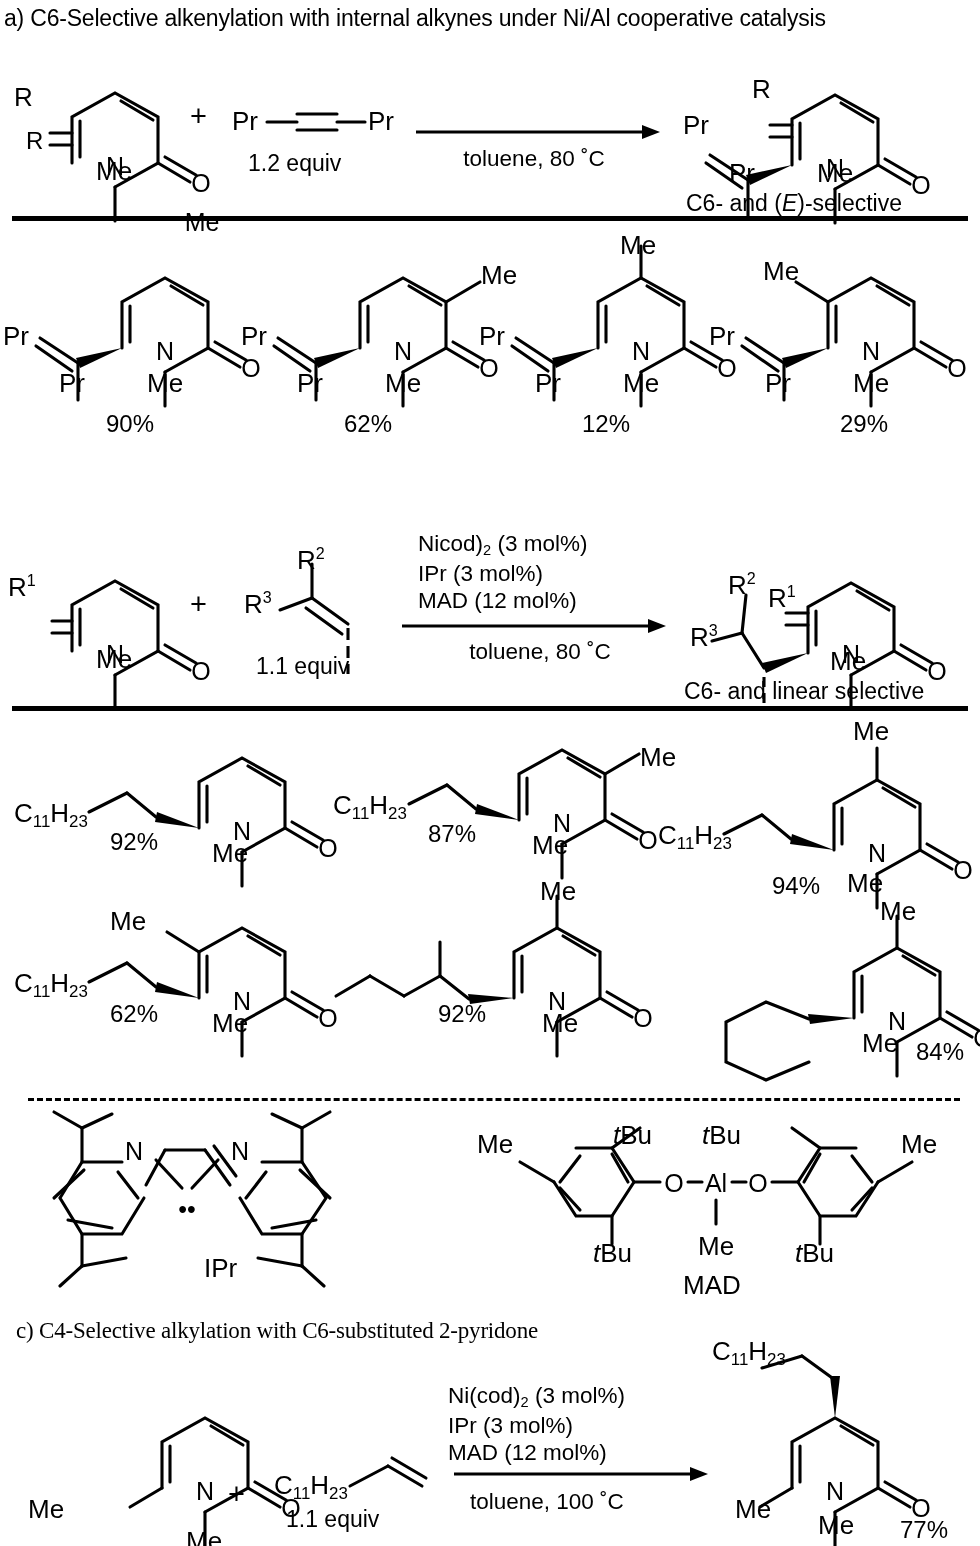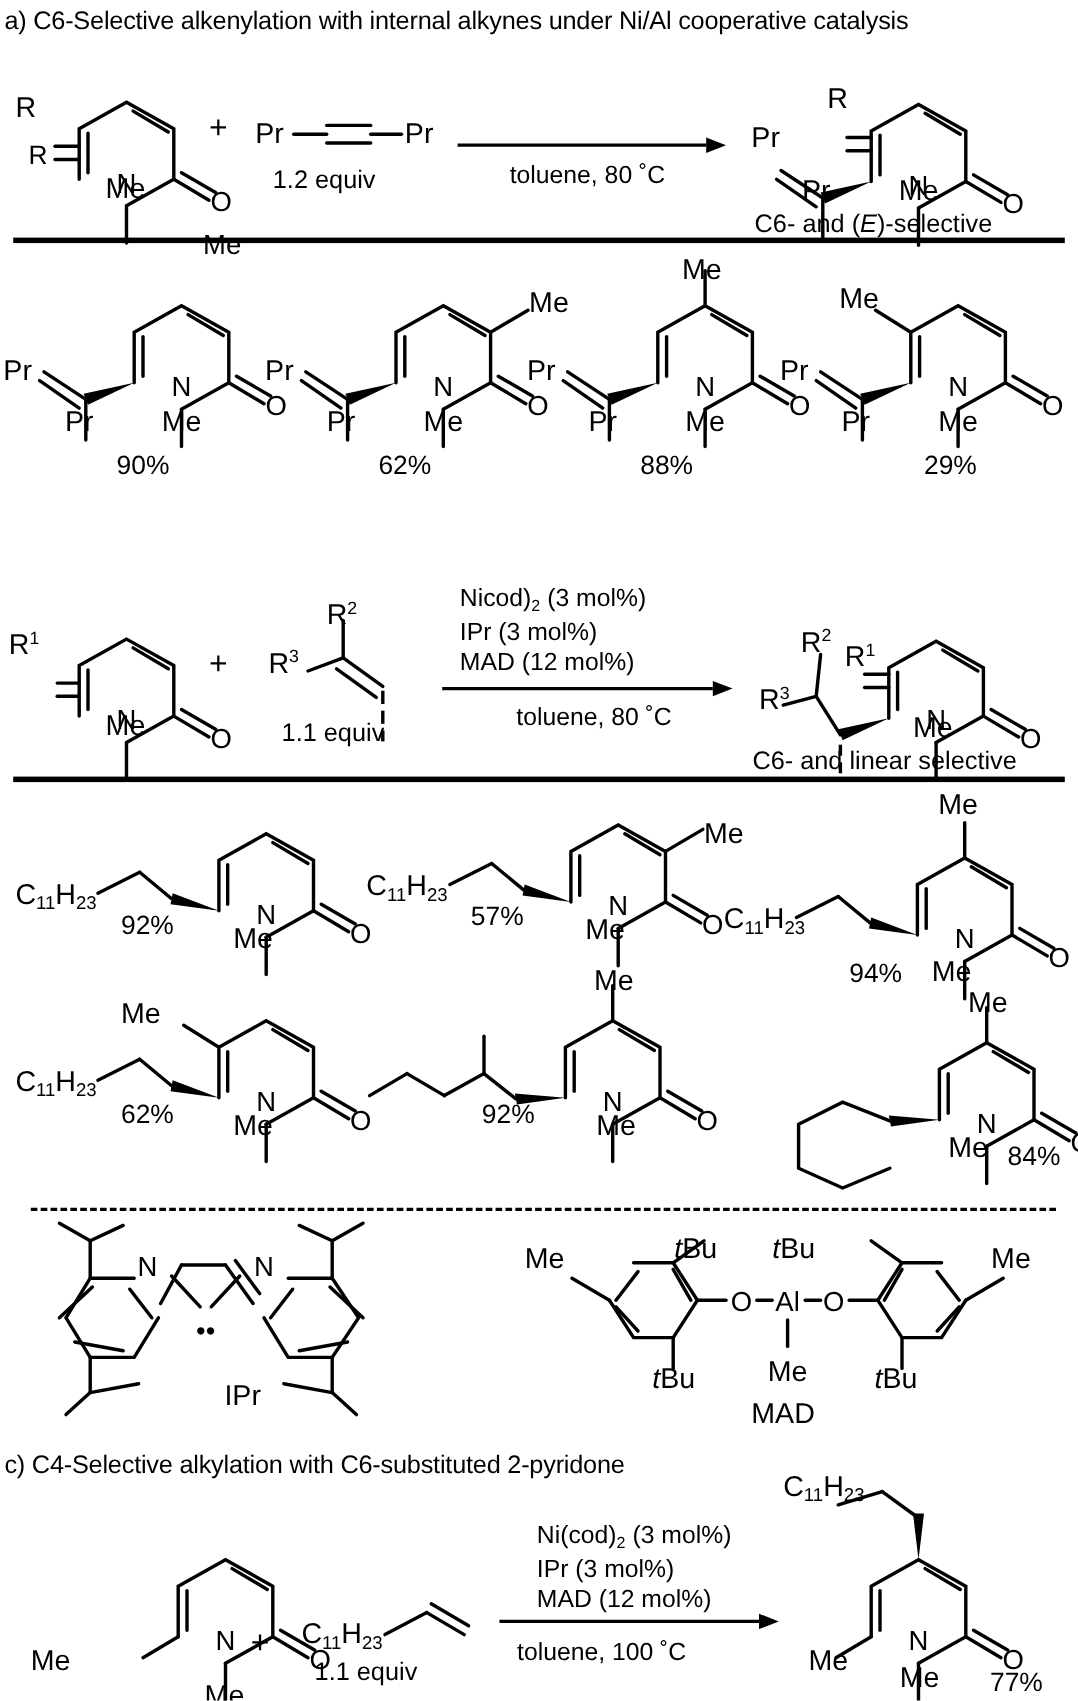--- a/index.html
+++ b/index.html
@@ -150,21 +150,21 @@
     <text class="atom" x="241" y="137">O</text>
     <polygon class="wedge" points="112,108 70,128 66,118"></polygon>
     <line class="bond" x1="68" y1="123" x2="30" y2="98"></line>
     <line class="bond" x1="62" y1="131" x2="26" y2="106"></line>
     <line class="bond" x1="68" y1="123" x2="68" y2="160"></line>
   </svg>
   <span class="txt" style="left:479px; top:323px; font-size:26px;">Pr</span>
   <span class="txt" style="left:535px; top:370px; font-size:26px;">Pr</span>
   <span class="txt" style="left:623px; top:370px; font-size:26px;">Me</span>
   <span class="txt" style="left:620px; top:232px; font-size:26px;">Me</span>
-  <span class="yield" style="left:582px; top:410px;">88%</span>
+  <span class="yield" style="left:582px; top:410px;">12%</span>
 
   <svg style="left:716px; top:240px;" width="260" height="150">
     <polyline class="bond" points="112,108 112,62 155,38 198,62 198,108 155,132"></polyline>
     <line class="bond" x1="120" y1="66" x2="120" y2="102"></line>
     <line class="bond" x1="161" y1="46" x2="193" y2="65"></line>
     <line class="bond" x1="155" y1="132" x2="155" y2="166"></line>
     <line class="bond" x1="198" y1="108" x2="230" y2="127"></line>
     <line class="bond" x1="205" y1="102" x2="236" y2="120"></line>
     <line class="bond" x1="112" y1="62" x2="80" y2="42"></line>
     <text class="atom" x="155" y="120">N</text>
@@ -275,21 +275,21 @@
     <line class="bond" x1="230" y1="52" x2="264" y2="32"></line>
     <text class="atom" x="187" y="110">N</text>
     <text class="atom" x="273" y="127">O</text>
     <polygon class="wedge" points="144,98 100,92 102,82"></polygon>
     <line class="bond" x1="101" y1="87" x2="72" y2="63"></line>
     <line class="bond" x1="72" y1="63" x2="34" y2="82"></line>
   </svg>
   <span class="txt" style="left:333px; top:792px; font-size:26px;">C<sub>11</sub>H<sub>23</sub></span>
   <span class="txt" style="left:640px; top:744px; font-size:26px;">Me</span>
   <span class="txt" style="left:532px; top:832px; font-size:26px;">Me</span>
-  <span class="yield" style="left:428px; top:820px;">57%</span>
+  <span class="yield" style="left:428px; top:820px;">87%</span>
 
   <svg style="left:690px; top:752px;" width="270" height="140">
     <polyline class="bond" points="144,98 144,52 187,28 230,52 230,98 187,122"></polyline>
     <line class="bond" x1="152" y1="56" x2="152" y2="92"></line>
     <line class="bond" x1="193" y1="36" x2="225" y2="55"></line>
     <line class="bond" x1="187" y1="122" x2="187" y2="156"></line>
     <line class="bond" x1="230" y1="98" x2="262" y2="117"></line>
     <line class="bond" x1="237" y1="92" x2="268" y2="110"></line>
     <line class="bond" x1="187" y1="28" x2="187" y2="-4"></line>
     <text class="atom" x="187" y="110">N</text>
@@ -427,21 +427,21 @@
   </svg>
   <span class="txt" style="left:477px; top:1131px; font-size:26px;">Me</span>
   <span class="txt" style="left:613px; top:1122px; font-size:26px;"><i>t</i>Bu</span>
   <span class="txt" style="left:702px; top:1122px; font-size:26px;"><i>t</i>Bu</span>
   <span class="txt" style="left:901px; top:1131px; font-size:26px;">Me</span>
   <span class="txt" style="left:593px; top:1240px; font-size:26px;"><i>t</i>Bu</span>
   <span class="txt" style="left:795px; top:1240px; font-size:26px;"><i>t</i>Bu</span>
   <span class="txt" style="left:698px; top:1233px; font-size:26px;">Me</span>
   <span class="txt" style="left:683px; top:1272px; font-size:26px;">MAD</span>
 
-  <div class="section-title" style="left:4px; top:1318px;">c) C4-Selective alkylation with C6-substituted 2-pyridone</div>
+  <div class="section-title" style="left:16px; top:1318px;font-family:Liberation Serif, serif;">c) C4-Selective alkylation with C6-substituted 2-pyridone</div>
 
   <svg style="left:110px; top:1370px;" width="230" height="160">
     <polyline class="bond" points="52,118 52,72 95,48 138,72 138,118 95,142"></polyline>
     <line class="bond" x1="60" y1="76" x2="60" y2="112"></line>
     <line class="bond" x1="101" y1="56" x2="133" y2="75"></line>
     <line class="bond" x1="95" y1="142" x2="95" y2="176"></line>
     <line class="bond" x1="138" y1="118" x2="170" y2="137"></line>
     <line class="bond" x1="145" y1="112" x2="176" y2="130"></line>
     <line class="bond" x1="52" y1="118" x2="20" y2="137"></line>
     <text class="atom" x="95" y="130">N</text>
@@ -453,21 +453,21 @@
   <span class="plus" style="left:228px; top:1478px;">+</span>
 
   <svg style="left:270px; top:1400px;" width="160" height="120">
     <line class="bond" x1="80" y1="86" x2="118" y2="66"></line>
     <line class="bond" x1="118" y1="66" x2="152" y2="86"></line>
     <line class="bond" x1="122" y1="58" x2="156" y2="78"></line>
   </svg>
   <span class="txt" style="left:274px; top:1472px; font-size:26px;">C<sub>11</sub>H<sub>23</sub></span>
   <span class="txt" style="left:286px; top:1508px;">1.1 equiv</span>
 
-  <div class="cond" style="left:488px; top:1382px; width:230px;">
+  <div class="cond" style="left:448px; top:1382px; width:230px;">
     <div>Ni(cod)<sub>2</sub> (3 mol%)</div>
     <div>IPr (3 mol%)</div>
     <div>MAD (12 mol%)</div>
   </div>
   <svg style="left:452px; top:1466px;" width="260" height="20">
     <line class="arrowline" x1="2" y1="8" x2="238" y2="8"></line>
     <polygon points="238,1 256,8 238,15" fill="#000"></polygon>
   </svg>
   <div class="cond" style="left:470px; top:1488px; text-align:left; width:220px;">toluene, 100 ˚C</div>
 

